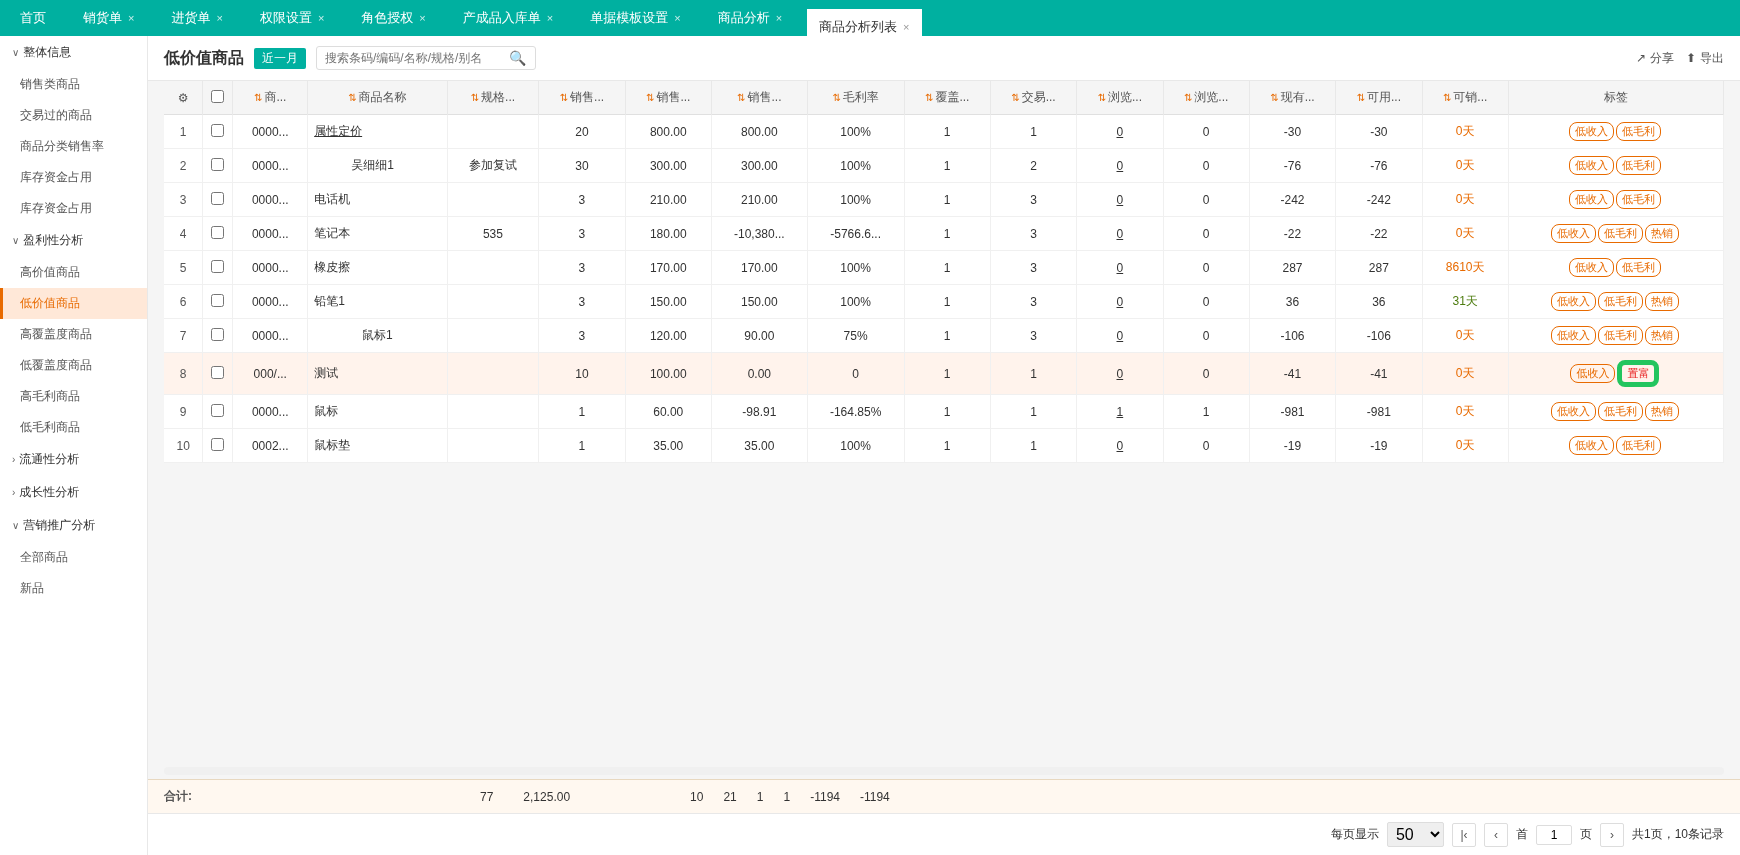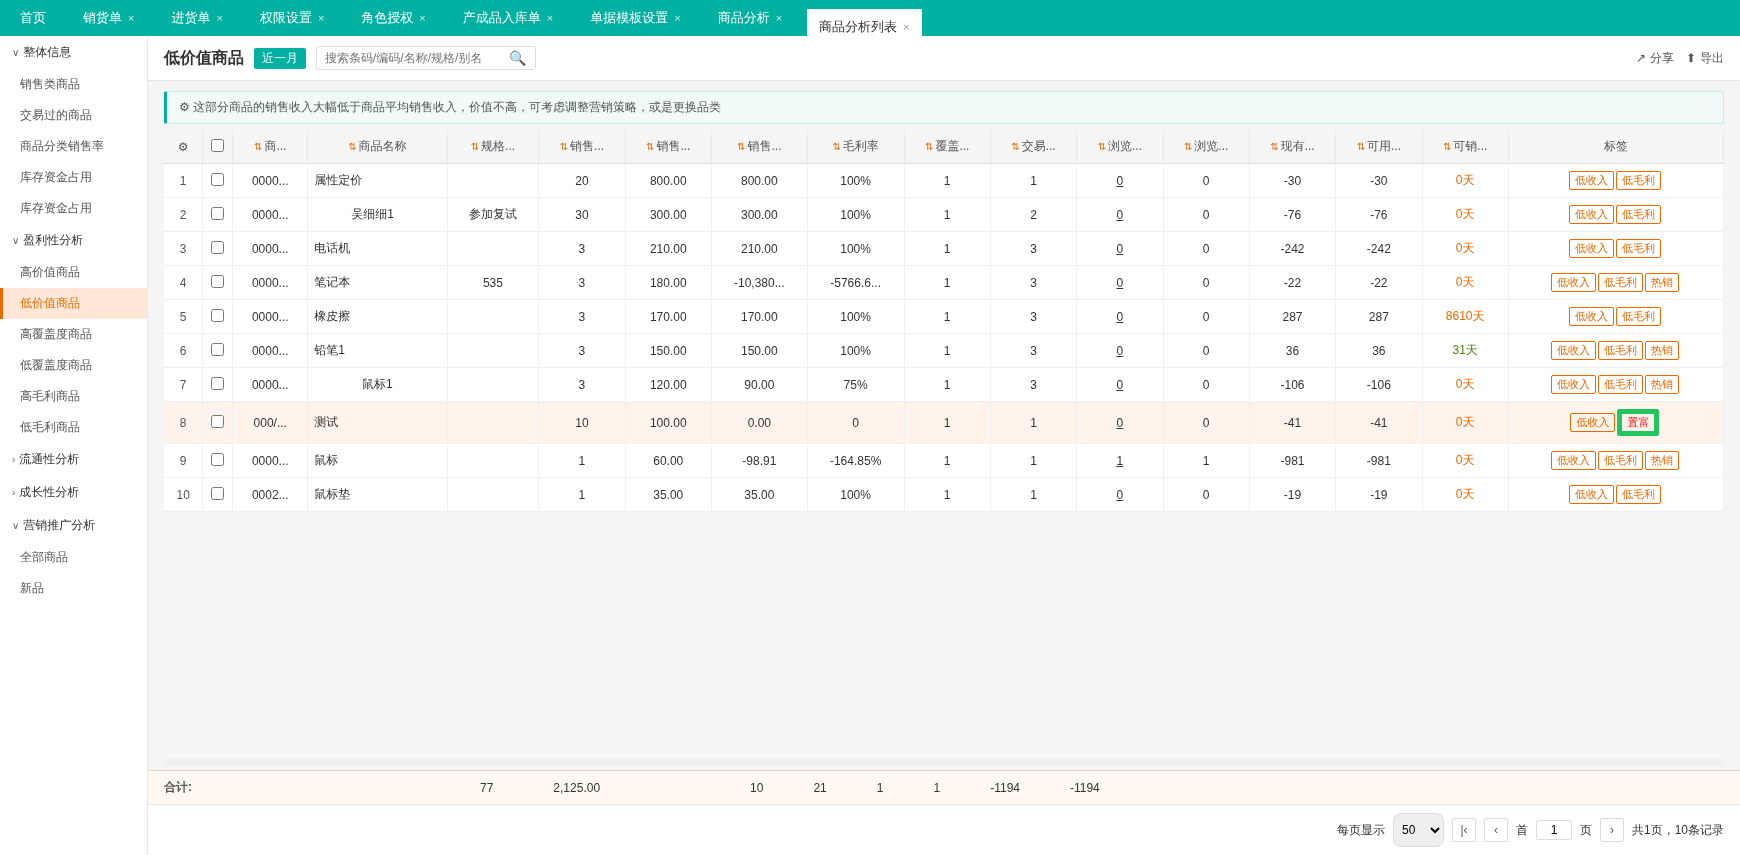--- a/index.html
+++ b/index.html
@@ -164,21 +164,21 @@
     tbody tr.highlight { background: #fff3ec; }
     tbody td {
       padding: 7px 6px;
       text-align: center;
       color: #333;
       border-right: 1px solid #f0f0f0;
     }
     .tag {
       display: inline-block;
       padding: 1px 5px;
-      border-radius: 2px;
+      border-radius: 8px;
       font-size: 11px;
       margin-right: 2px;
     }
     .tag-orange { color: #e86a00; border: 1px solid #e86a00; }
     .tag-red { color: #e82020; border: 5px solid #22c55e; }
     .underline-link { text-decoration: underline; color: #333; cursor: pointer; }
     .checkbox-cell { width: 30px; }
     .num-col { color: #555; }
 
     
@@ -199,23 +199,23 @@
       border-top: 1px solid #e8e8e8;
       padding: 8px 16px;
       display: flex;
       align-items: center;
       justify-content: flex-end;
       gap: 8px;
       font-size: 12px;
     }
     .pagination-bar select {
       border: 1px solid #ddd;
-      border-radius: 8px;
-      padding: 8px 4px;
-      font-size: 12px;
+      border-radius: 2px;
+      padding: 2px 4px;
+      font-size: 16px;
     }
     .pagination-bar .page-btn {
       width: 24px;
       height: 24px;
       display: flex;
       align-items: center;
       justify-content: center;
       border: 1px solid #ddd;
       border-radius: 2px;
       cursor: pointer;
@@ -331,24 +331,20 @@
           <span>↗</span>
           <span>分享</span>
         </div>
         <div class="action-btn">
           <span>⬆</span>
           <span>导出</span>
         </div>
       </div>
     </div>
 
-    <div class="notice-bar">
-      <span>⚙ </span>
-      <span>这部分商品的销售收入大幅低于商品平均销售收入，价值不高，可考虑调整营销策略，或是更换品类</span>
-    </div>
 
     <div class="table-wrapper">
       <table>
         <thead>
           <tr>
             <th>⚙</th>
             <th><input type="checkbox" style=""></th>
             <th><span class="sort-icon">⇅</span>商...</th>
             <th><span class="sort-icon">⇅</span>商品名称</th>
             <th><span class="sort-icon">⇅</span>规格...</th>
@@ -364,21 +360,21 @@
             <th><span class="sort-icon">⇅</span>可用...</th>
             <th><span class="sort-icon">⇅</span>可销...</th>
             <th>标签</th>
           </tr>
         </thead>
         <tbody id="table-body">
         <tr>
     <td class="num-col">1</td>
     <td class="checkbox-cell"><input type="checkbox" style=""></td>
     <td>0000...</td>
-    <td style="text-align:left;">属性定价</td>
+    <td style="text-align:left;text-decoration:underline;">属性定价</td>
     <td></td>
     <td>20</td>
     <td>800.00</td>
     <td>800.00</td>
     <td>100%</td>
     <td>1</td>
     <td>1</td>
     <td><span class="underline-link">0</span></td>
     <td>0</td>
     <td>-30</td>
@@ -558,21 +554,21 @@
     <td><span class="tag tag-orange">低收入</span><span class="tag tag-orange">低毛利</span></td>
   </tr>
           </tbody>
       </table>
     </div>
 
     <div class="scrollbar-area"></div>
 
     <div class="table-footer">
       <span class="footer-label">合计:</span>
-      <div style="display:flex; gap:30px; margin-left: 280px;">
+      <div style="display:flex; margin-left: 280px;">
         <span>77</span>
         <span style="margin-left:30px;">2,125.00</span>
         <span style="margin-left:120px;">10</span>
         <span style="margin-left:20px;">21</span>
         <span style="margin-left:20px;">1</span>
         <span style="margin-left:20px;">1</span>
         <span style="margin-left:20px;">-1194</span>
         <span style="margin-left:20px;">-1194</span>
       </div>
     </div>

